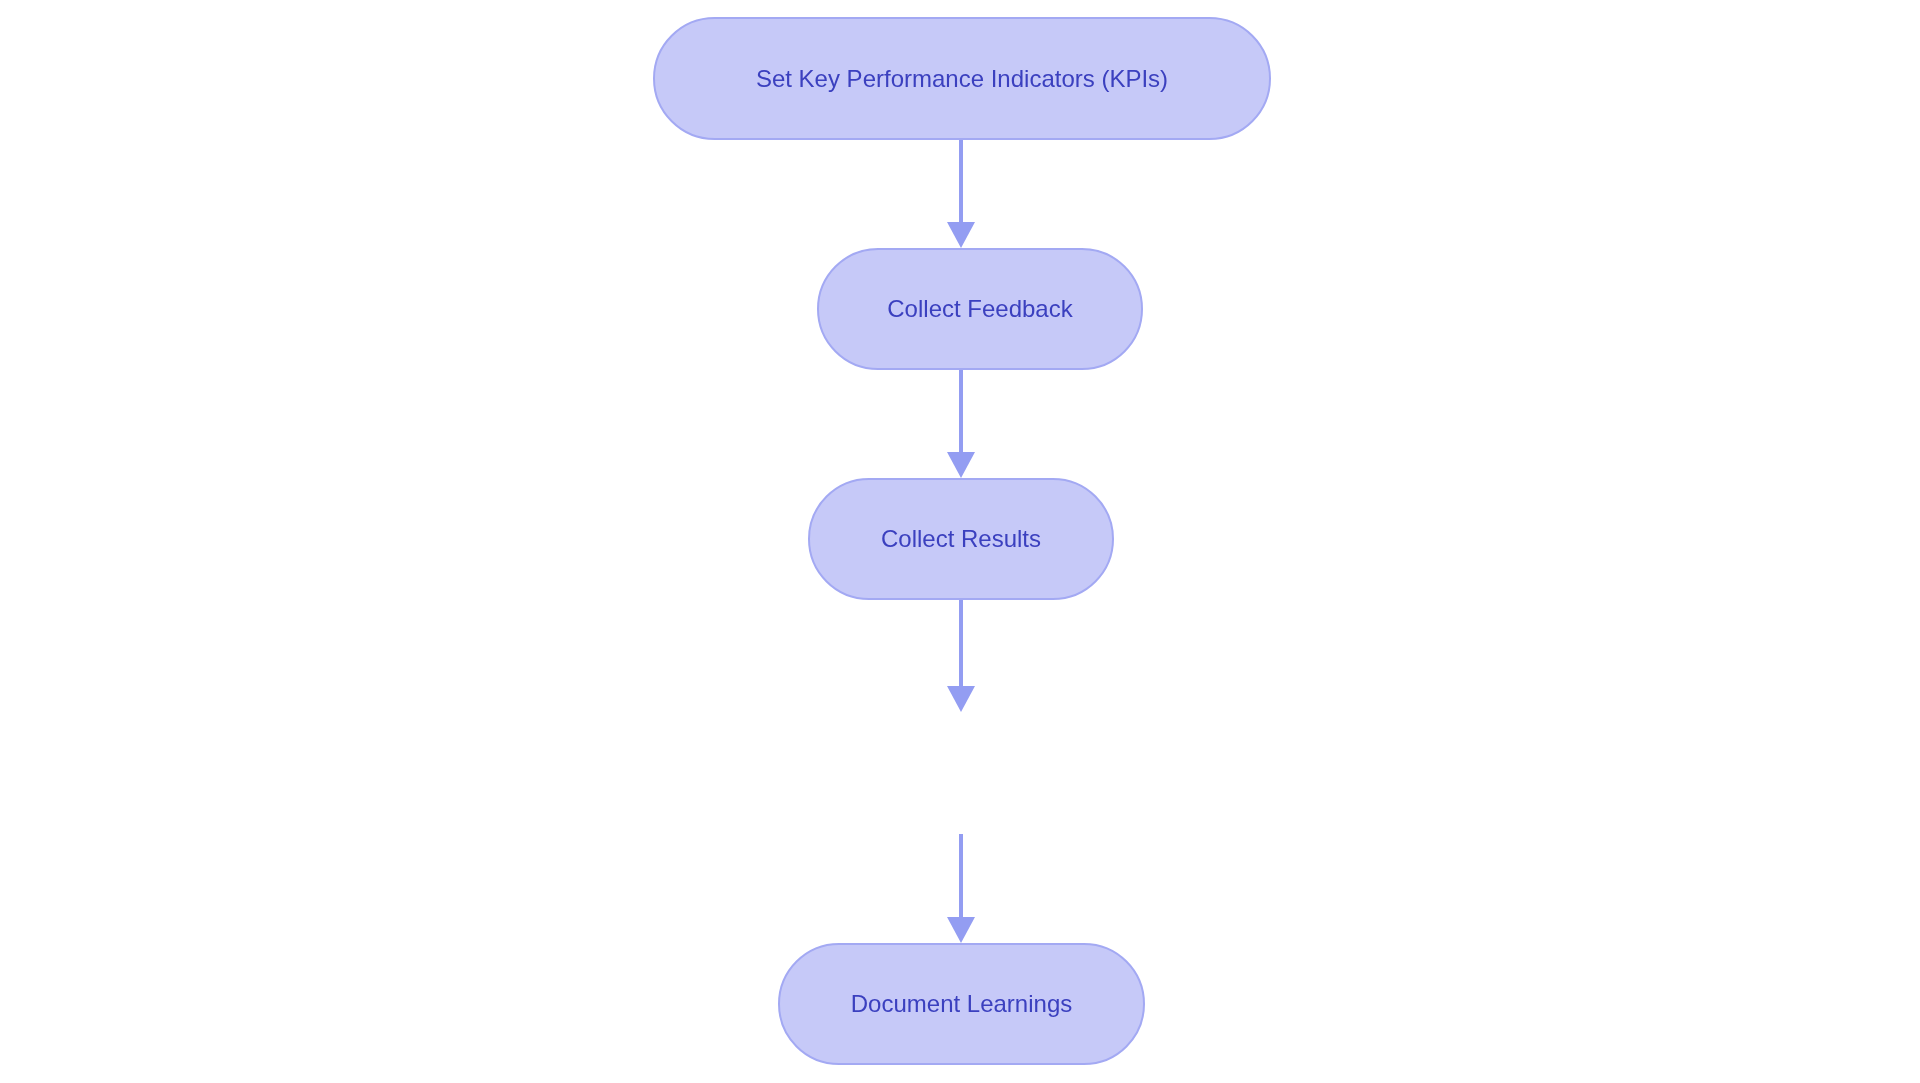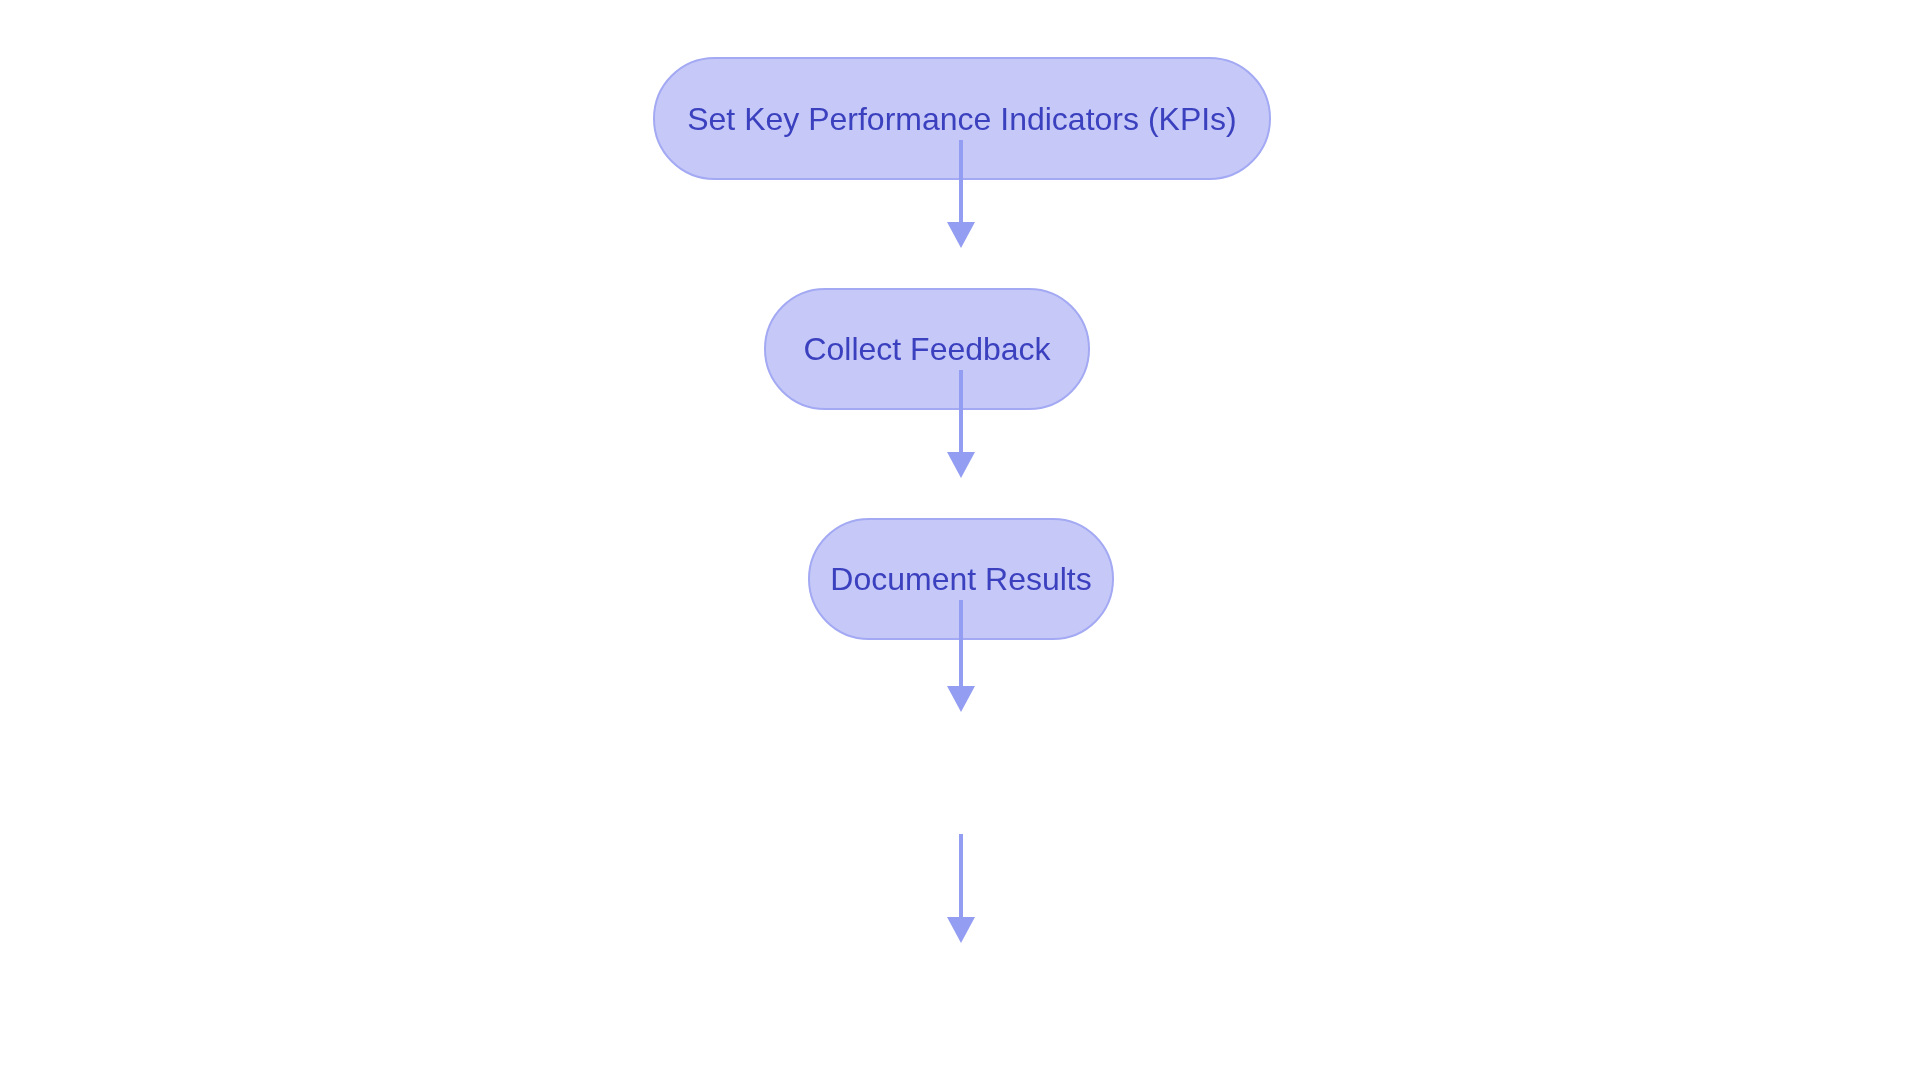--- a/index.html
+++ b/index.html
@@ -28,28 +28,27 @@
   }
   .flow-node {
     position: absolute;
     display: flex;
     align-items: center;
     justify-content: center;
     background: var(--node_fill);
     border: 2px solid var(--node_border);
     border-radius: 62px;
     color: var(--node_text);
-    font-size: 32px;
+    font-size: 24px;
     line-height: 1;
     white-space: nowrap;
     text-align: center;
-    margin-top: 40px;
   }
   .node-1 { left: 653px; top: 17px;  width: 618px; height: 123px; }
-  .node-2 { left: 764px; top: 248px; width: 326px; height: 122px; }
+  .node-2 { left: 817px; top: 248px; width: 326px; height: 122px; }
   .node-3 { left: 808px; top: 478px; width: 306px; height: 122px; }
   .node-4 { left: 797px; top: 712px; width: 330px; height: 122px; }
   .node-5 { left: 778px; top: 943px; width: 367px; height: 122px; }
 
   .flow-arrow {
     position: absolute;
     left: 947px;       
     width: 28px;
   }
   .arrow-1 { top: 140px; height: 108px; }
@@ -94,28 +93,31 @@
   <div class="flow-node node-2">
     <span>Collect Feedback</span>
   </div>
 
   <div class="flow-arrow arrow-2">
     <div class="arrow-line"></div>
     <div class="arrow-head"></div>
   </div>
 
   <div class="flow-node node-3">
-    <span>Document Results</span>
+    <span>Collect Results</span>
   </div>
 
   <div class="flow-arrow arrow-3">
     <div class="arrow-line"></div>
     <div class="arrow-head"></div>
   </div>
 
 
   <div class="flow-arrow arrow-4">
     <div class="arrow-line"></div>
     <div class="arrow-head"></div>
   </div>
 
+  <div class="flow-node node-5">
+    <span>Document Learnings</span>
+  </div>
 
 </div>
 
 </body></html>

